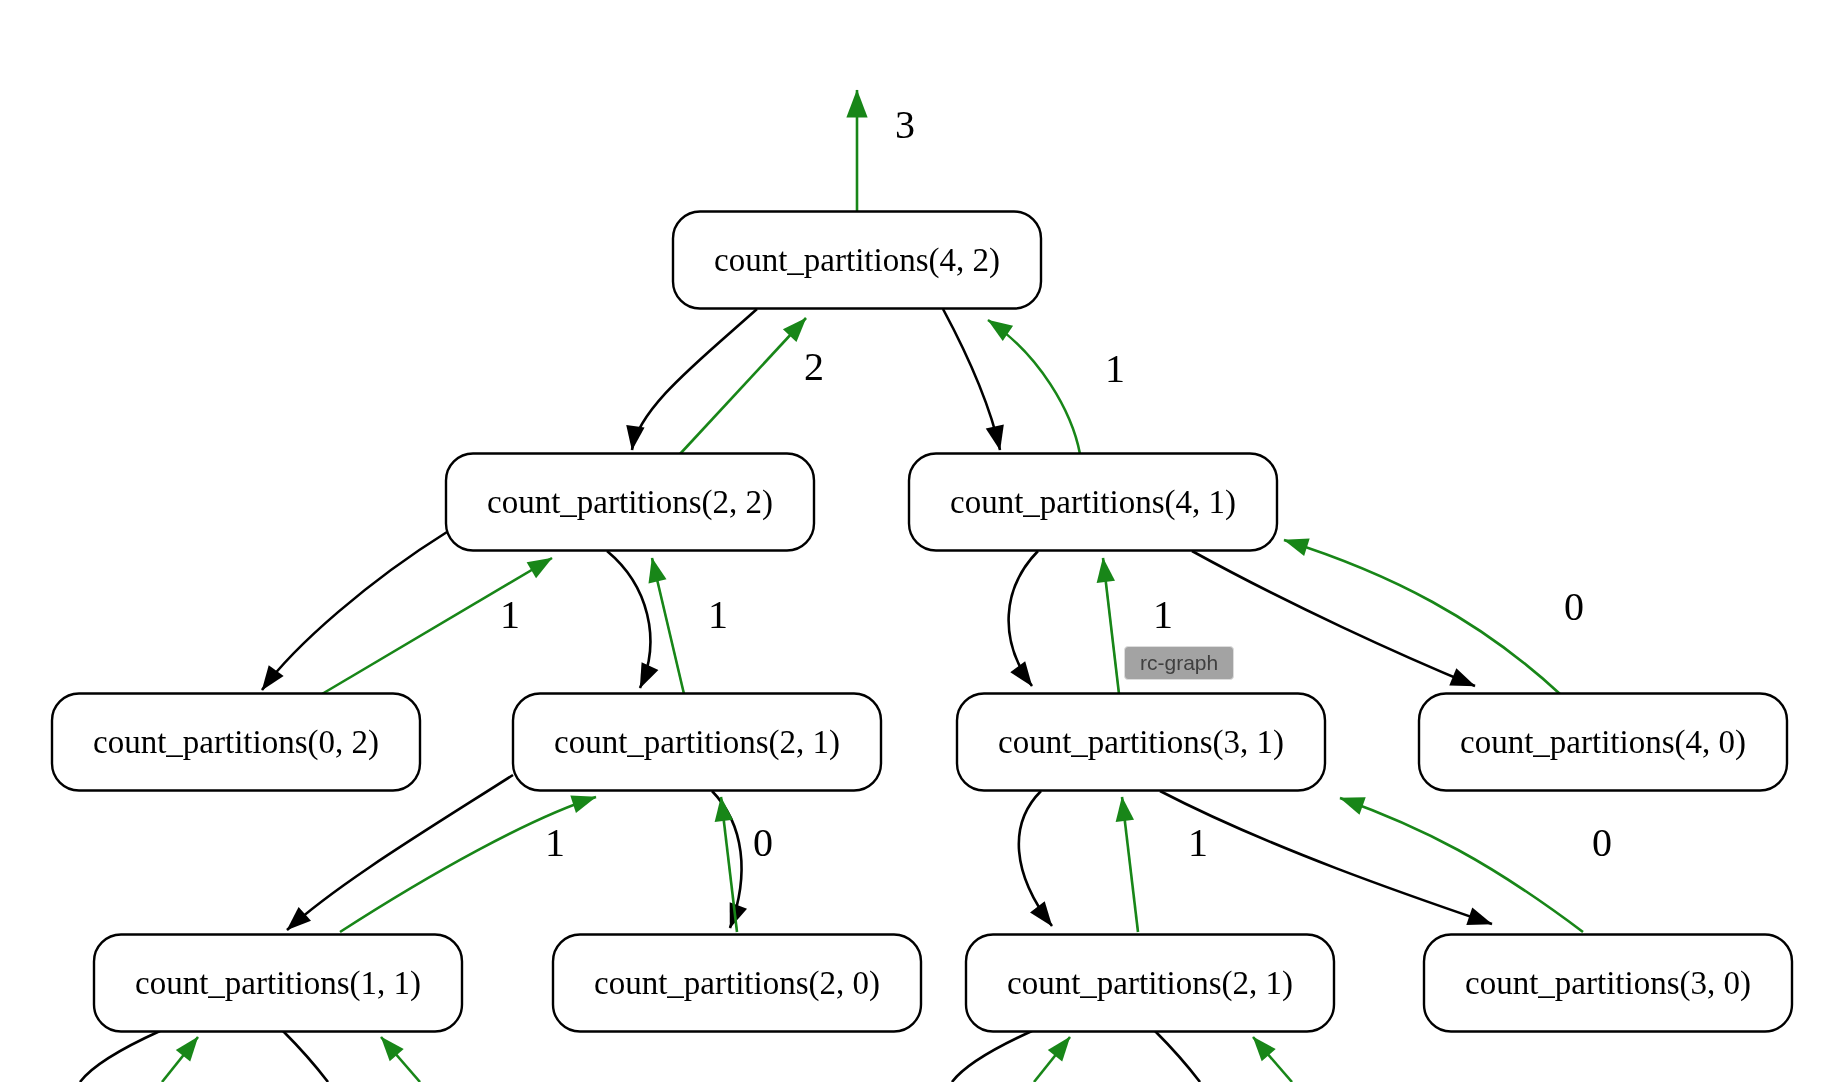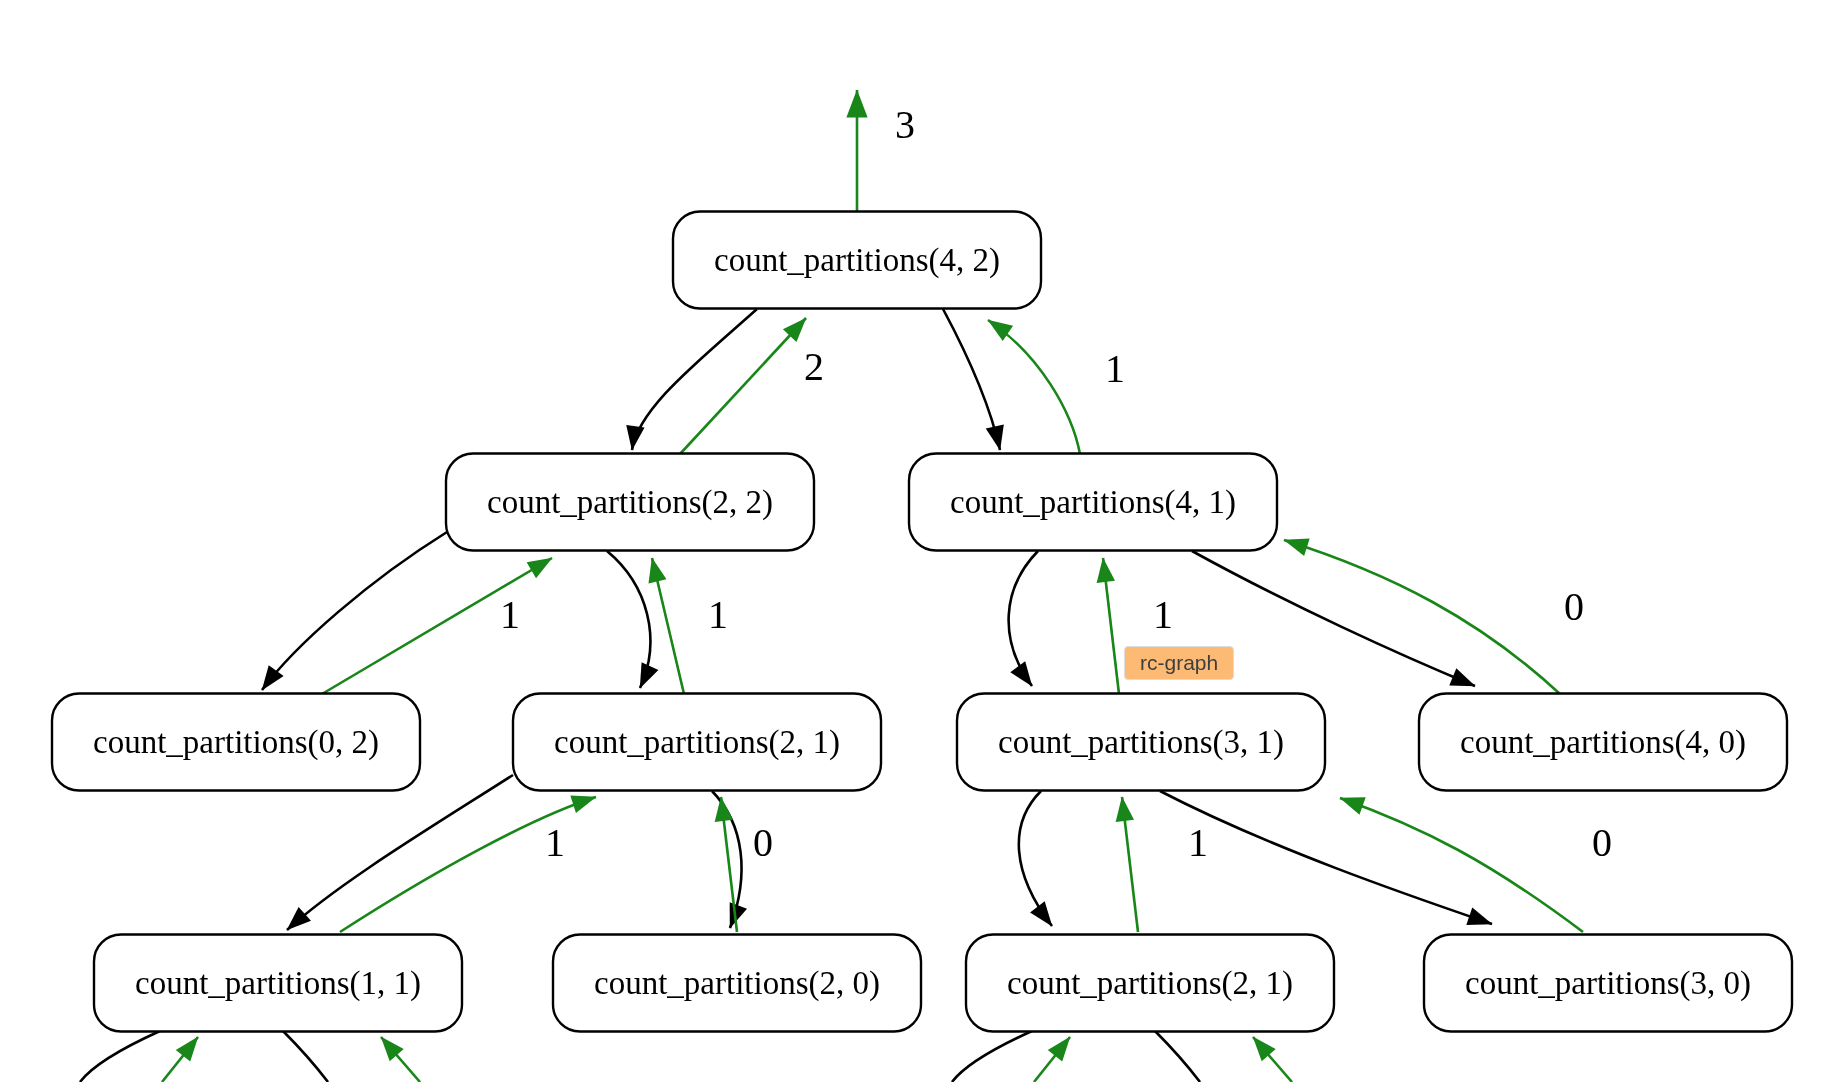--- a/index.html
+++ b/index.html
@@ -22,21 +22,21 @@
     font-family: "Liberation Serif", serif;
     font-size: 40px;
     fill: #000000;
     text-anchor: middle;
   }
   .tooltip {
     position: absolute;
     left: 1124px;
     top: 646px;
     padding: 4px 15px;
-    background: #fdba74;
+    background: #a3a3a3;
     border: 1px solid #dddddd;
     border-radius: 4px;
     font-family: "Liberation Sans", sans-serif;
     font-size: 21px;
     color: #3f3f3f;
     white-space: nowrap;
   }
 </style>
 </head>
 <body>

